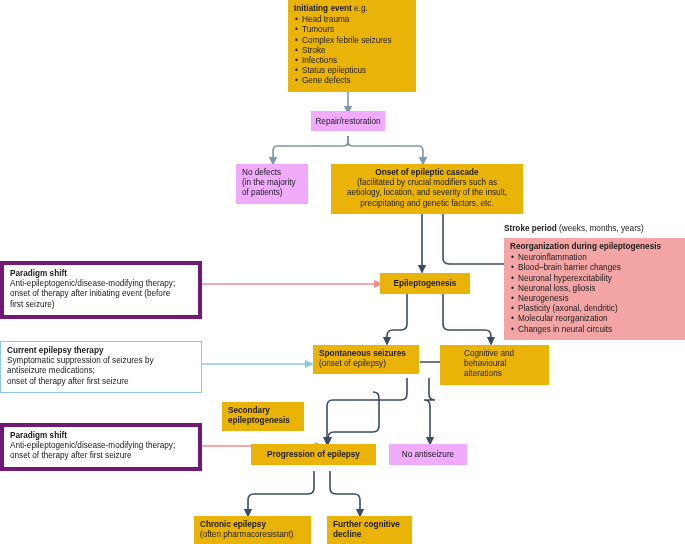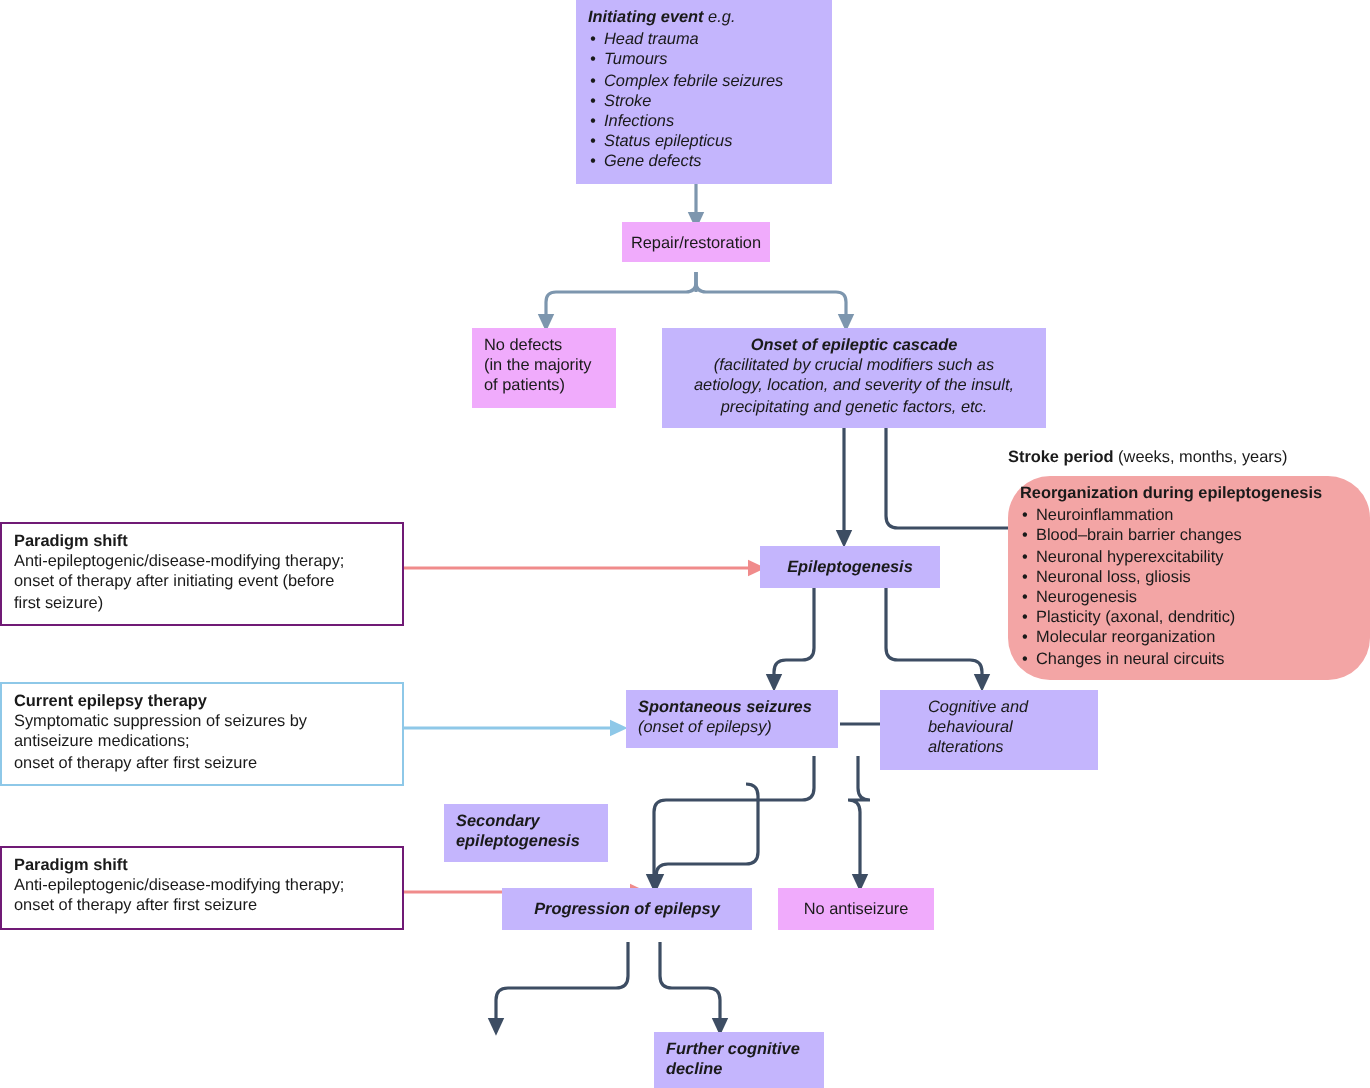--- a/index.html
+++ b/index.html
@@ -9,24 +9,24 @@
     font-family:"Liberation Sans","DejaVu Sans",sans-serif;
     font-size:8.2px;
     color:#1a1a1a;
     position:relative;
     overflow:hidden;
   }
   .stage{position:absolute;left:0;top:0;width:685px;height:544px;}
   svg.wires{position:absolute;left:0;top:0;width:685px;height:544px;overflow:visible;}
 
   .box{position:absolute;box-sizing:border-box;}
-  .yellow{background:#c4b5fd;font-style:italic;}
+  .yellow{background:#eab308;}
   .blue{background:#f0abfc;}
-  .pink{background:#f3a5a5;border-radius:21px;}
-  .outline-pink{background:#ffffff;border:1px solid #701a75;}
+  .pink{background:#f3a5a5;}
+  .outline-pink{background:#ffffff;border:4px solid #701a75;}
   .outline-blue{background:#ffffff;border:1px solid #8ec8e8;}
 
   .pad{padding:4px 6px 5px 6px;}
   .ttl{font-weight:bold;}
   ul.bl{margin:1px 0 0 0;padding:0;list-style:none;}
   ul.bl li{position:relative;padding-left:8px;line-height:10.2px;}
   ul.bl li:before{content:"\2022";position:absolute;left:1px;top:0;}
   .ln{line-height:10.2px;}
   .cbox{display:flex;align-items:center;justify-content:center;height:100%;}
 </style>
@@ -197,19 +197,23 @@
       <span class="ttl">Progression of epilepsy</span>
     </div>
   </div>
 
   <div class="box blue" style="left:389px;top:444px;width:78px;height:21px;">
     <div class="cbox">
       <span>No antiseizure</span>
     </div>
   </div>
 
+  <div class="box yellow pad" style="left:194px;top:516px;width:117px;">
+    <div class="ln ttl">Chronic epilepsy</div>
+    <div class="ln">(often pharmacoresistant)</div>
+  </div>
 
   <div class="box yellow pad" style="left:327px;top:516px;width:85px;">
     <div class="ln ttl">Further cognitive</div>
     <div class="ln ttl">decline</div>
   </div>
 
 </div>
 
 </body></html>

